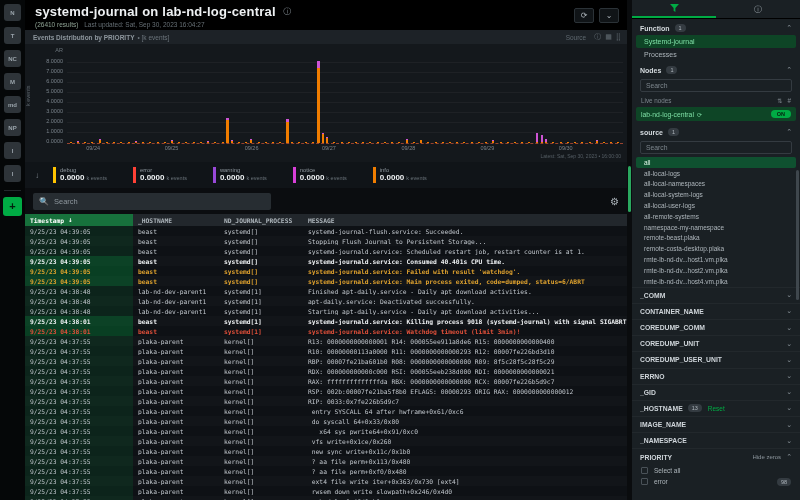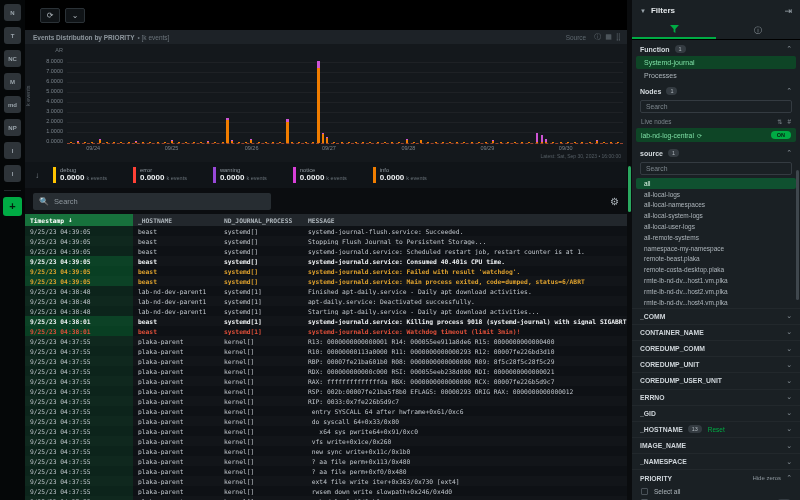--- a/index.html
+++ b/index.html
@@ -165,20 +165,30 @@
         <div class="tile">I</div>
         <div class="tile">I</div>
       </div>
     <div class="rail-divider"></div>
     <button class="rail-add">+</button>
   </nav>
 
   <main class="main">
 
     <div class="hdr">
+      <div class="hdr-titles">
+        <div>
+          <span class="hdr-title">systemd-journal on lab-nd-log-central</span>
+          <span class="hdr-info">ⓘ</span>
+        </div>
+        <div class="hdr-sub">
+          <span class="res">(26410 results)</span>
+          <span class="upd">Last updated: Sat, Sep 30, 2023 16:04:27</span>
+        </div>
+      </div>
       <div class="hdr-btn">
           <span>⟳</span>
         </div>
       <div class="hdr-btn">
           <span>⌄</span>
         </div>
     </div>
 
     <section class="chart-panel">
       <div class="chart-head">
@@ -709,25 +719,20 @@
           </div>
         </div>
     </div>
   </main>
 
   <div class="main-sb">
     <div class="thumb"></div>
   </div>
 
   <aside class="filters">
-    <div class="flt-head">
-      <span class="flt-caret">▼</span>
-      <span class="flt-title">Filters</span>
-      <span class="flt-expand">⇥</span>
-    </div>
     <div class="flt-tabs">
       <div class="flt-tab active">
         <svg class="funnel" viewBox="0 0 10 9">
             <path d="M0 0h10L6 4.5V9L4 7.5V4.5Z" fill="#00ab44"></path>
           </svg>
       </div>
       <div class="flt-tab">
         <span class="tab-info">ⓘ</span>
       </div>
     </div>

